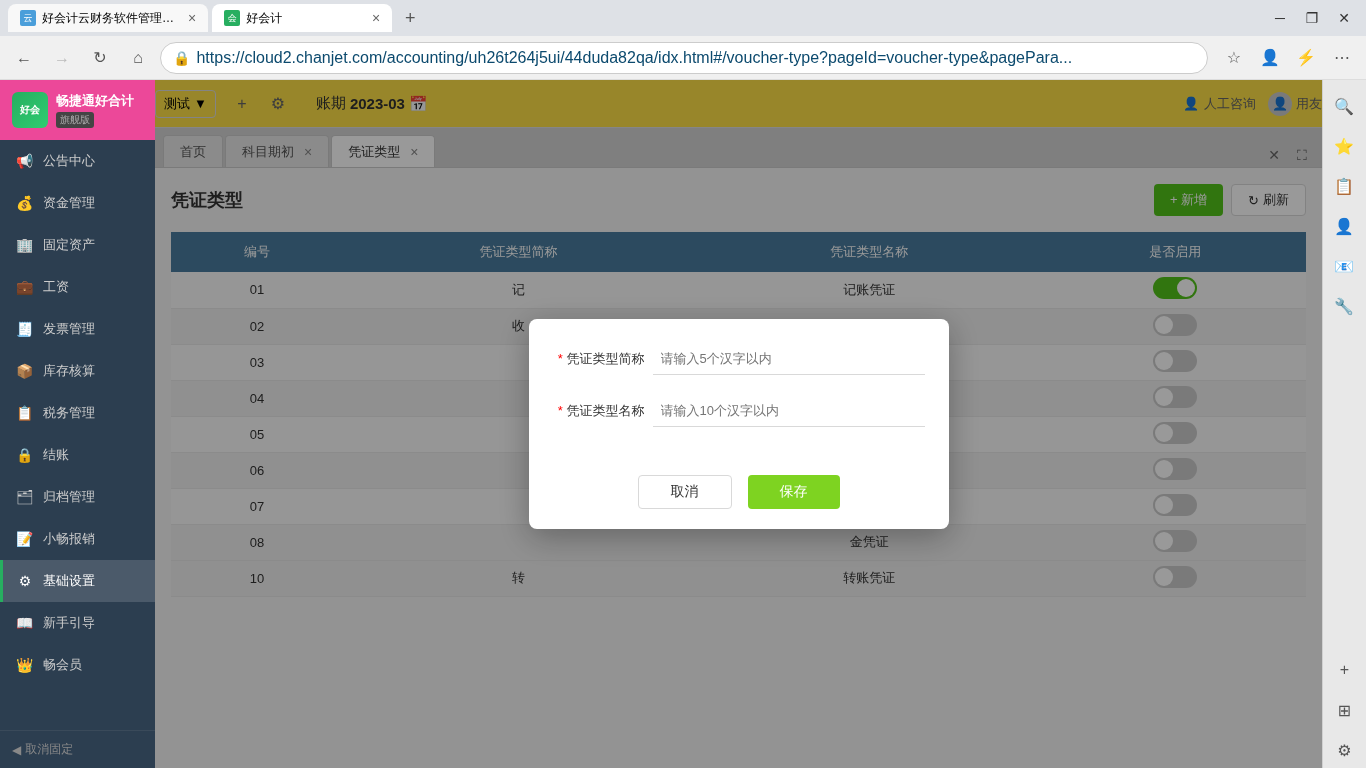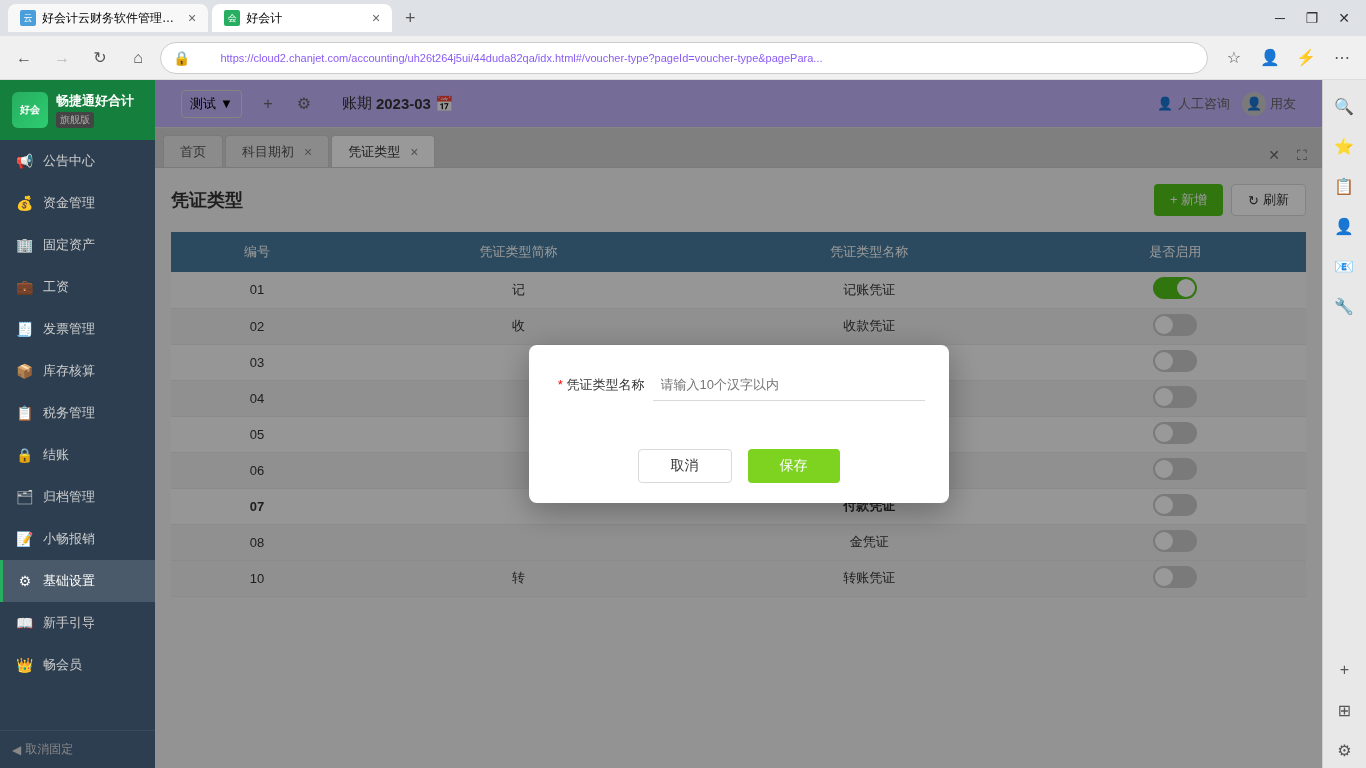--- a/index.html
+++ b/index.html
@@ -25,33 +25,33 @@
     .nav-btn { width: 32px; height: 32px; display: flex; align-items: center; justify-content: center; cursor: pointer; color: #555; font-size: 16px; border-radius: 50%; }
     .address-input { flex: 1; height: 32px; background: #fff; border: 1px solid #ccc; border-radius: 16px; padding: 0 12px; font-size: 12px; color: #333; display: flex; align-items: center; }
     .browser-icons { display: flex; gap: 4px; margin-left: 4px; }
     .browser-icon { width: 32px; height: 32px; display: flex; align-items: center; justify-content: center; cursor: pointer; color: #555; border-radius: 50%; font-size: 16px; }
 
     
     .app-container { display: flex; height: calc(768px - 80px); }
 
     
     .sidebar { width: 155px; background: #2c3e50; color: #fff; display: flex; flex-direction: column; overflow: hidden; }
-    .sidebar-logo { height: 60px; background: #15803d; display: flex; align-items: center; padding: 0 12px; gap: 8px; }
+    .sidebar-logo { height: 60px; background: #ec4899; display: flex; align-items: center; padding: 0 12px; gap: 8px; }
     .logo-icon { width: 36px; height: 36px; background: linear-gradient(135deg, #27ae60, #2ecc71); border-radius: 6px; display: flex; align-items: center; justify-content: center; font-size: 10px; color: #fff; font-weight: bold; }
     .sidebar-menu { flex: 1; overflow-y: auto; }
     .sidebar-item { display: flex; align-items: center; padding: 11px 12px; gap: 8px; cursor: pointer; color: #ccc; font-size: 13px; border-left: 3px solid transparent; }
     .sidebar-item.active { background: rgba(255,255,255,0.15); color: #fff; border-left-color: #27ae60; }
     .sidebar-item .icon { width: 20px; height: 20px; display: flex; align-items: center; justify-content: center; font-size: 14px; }
     .sidebar-footer { padding: 10px 12px; font-size: 12px; color: #888; display: flex; align-items: center; gap: 4px; cursor: pointer; border-top: 1px solid #3a4a5a; }
 
     
     .main-content { flex: 1; display: flex; flex-direction: column; background: #e8e8e8; overflow: hidden; }
 
     
-    .top-bar { height: 48px; background: #c4b5fd; display: flex; align-items: center; padding: 0 26px; gap: 8px; border-bottom: 1px solid #e0e0e0; text-align: right; }
+    .top-bar { height: 48px; background: #fde047; display: flex; align-items: center; padding: 0 0; gap: 8px; border-bottom: 1px solid #e0e0e0; text-align: right; }
     .workspace-selector { display: flex; align-items: center; gap: 4px; padding: 4px 8px; border: 1px solid #ddd; border-radius: 4px; cursor: pointer; font-size: 13px; }
     .top-bar-actions { display: flex; align-items: center; gap: 8px; margin-left: 4px; }
     .top-bar-action { width: 28px; height: 28px; display: flex; align-items: center; justify-content: center; cursor: pointer; color: #666; font-size: 16px; }
     .period-info { display: flex; align-items: center; gap: 4px; font-size: 15px; color: #333; margin-left: 16px; }
     .top-bar-right { margin-left: auto; display: flex; align-items: center; gap: 12px; }
     .consult-btn { display: flex; align-items: center; gap: 4px; color: #666; font-size: 13px; cursor: pointer; }
     .user-info { display: flex; align-items: center; gap: 4px; color: #666; font-size: 13px; cursor: pointer; }
     .user-avatar { width: 24px; height: 24px; background: #ccc; border-radius: 50%; display: flex; align-items: center; justify-content: center; }
 
     
@@ -123,21 +123,21 @@
   </div>
 </div>
 
 <div class="browser-address-bar">
   <div class="nav-btn">←</div>
   <div class="nav-btn" style="color:#bbb;">→</div>
   <div class="nav-btn">↻</div>
   <div class="nav-btn">⌂</div>
   <div class="address-input">
     <span style="color:#555;margin-right:6px;font-size:14px;">🔒</span>
-    <span style="font-size:11px;color:#8b5cf6;margin-left:24px;">https://cloud2.chanjet.com/accounting/uh26t264j5ui/44duda82qa/idx.html#/voucher-type?pageId=voucher-type&amp;pagePara...</span>
+    <span style="font-size:16px;color:#0c4a6e;">https://cloud2.chanjet.com/accounting/uh26t264j5ui/44duda82qa/idx.html#/voucher-type?pageId=voucher-type&amp;pagePara...</span>
   </div>
   <div class="browser-icons">
     <div class="browser-icon">☆</div>
     <div class="browser-icon">👤</div>
     <div class="browser-icon">⚡</div>
     <div class="browser-icon">⋯</div>
   </div>
 </div>
 
 <div class="app-container">
@@ -307,21 +307,21 @@
               <td></td>
               <td>付款凭证</td>
               <td style="text-align: center;"><div class="toggle"><div class="toggle-knob"></div></div></td>
             </tr>
             <tr style="background: rgb(240, 240, 240);">
               <td>06</td>
               <td></td>
               <td>收款凭证</td>
               <td style="text-align: center;"><div class="toggle"><div class="toggle-knob"></div></div></td>
             </tr>
-            <tr style="background: rgb(250, 250, 250); font-weight: bold;">
+            <tr style="background: rgb(250, 250, 250);">
               <td>07</td>
               <td></td>
               <td>付款凭证</td>
               <td style="text-align: center;"><div class="toggle"><div class="toggle-knob"></div></div></td>
             </tr>
             <tr style="background: rgb(240, 240, 240);">
               <td>08</td>
               <td></td>
               <td>金凭证</td>
               <td style="text-align: center;"><div class="toggle"><div class="toggle-knob"></div></div></td>
@@ -348,20 +348,26 @@
     <div class="right-sidebar-btn">⊞</div>
     <div class="right-sidebar-btn">⚙</div>
   </div>
 </div>
 
 <div class="modal-overlay">
   <div class="modal">
     <div class="modal-body">
       <div class="form-row">
         <div class="form-label">
+          <span style="color:red;">* </span><span>凭证类型简称</span>
+        </div>
+        <input class="form-input" type="text" placeholder="请输入5个汉字以内" style="">
+      </div>
+      <div class="form-row">
+        <div class="form-label">
           <span style="color:red;">* </span><span>凭证类型名称</span>
         </div>
         <input class="form-input" type="text" placeholder="请输入10个汉字以内" style="">
       </div>
     </div>
     <div class="modal-footer">
       <button class="btn-cancel">取消</button>
       <button class="btn-save">保存</button>
     </div>
   </div>

